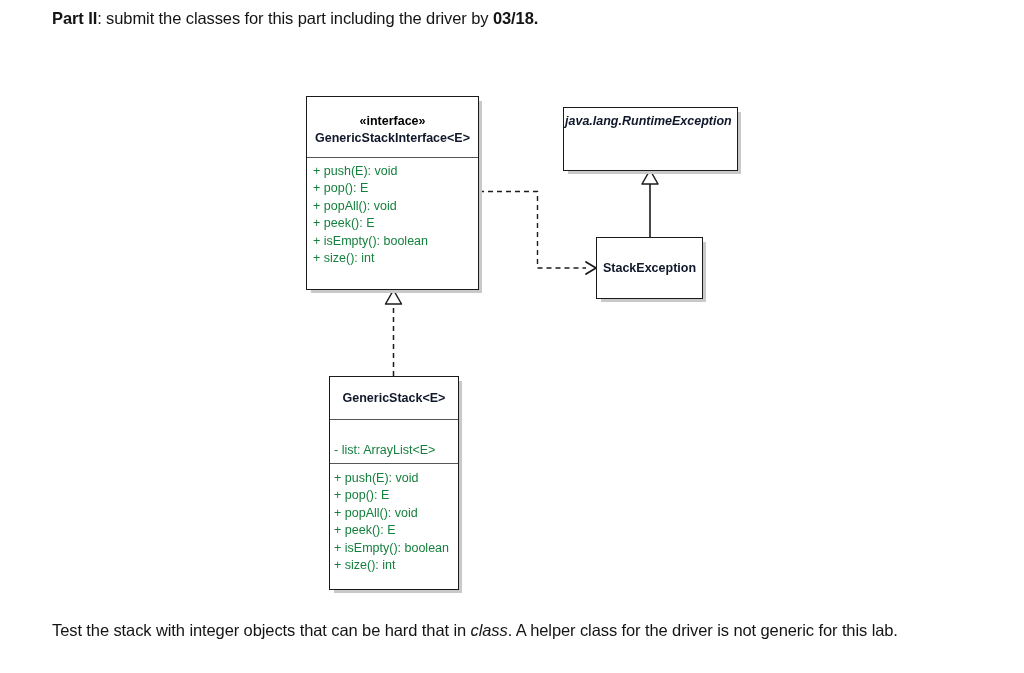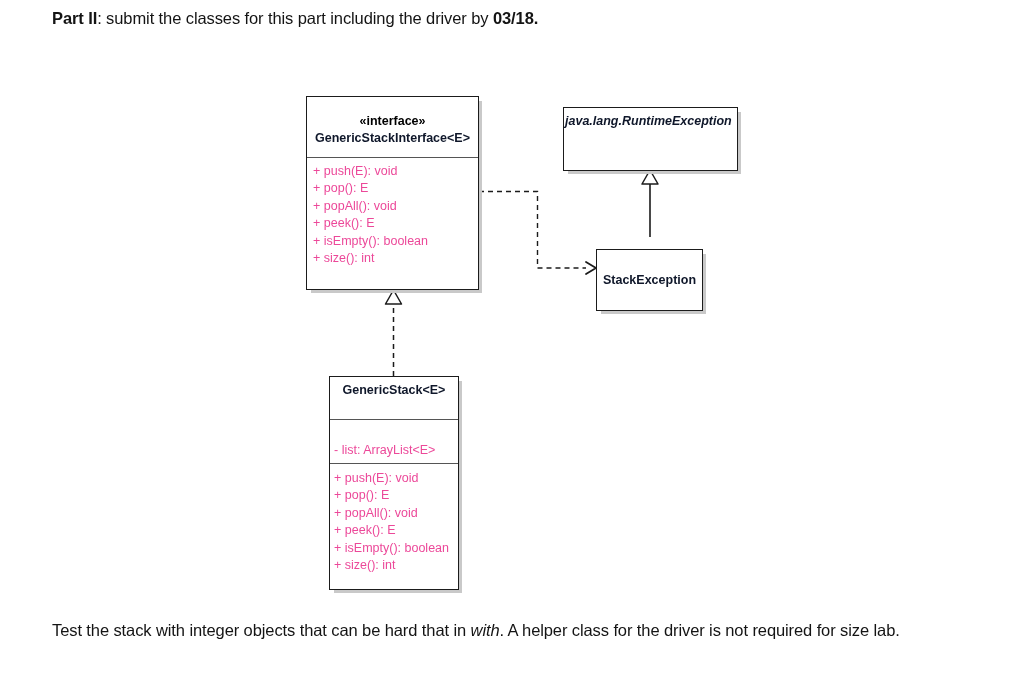--- a/index.html
+++ b/index.html
@@ -67,45 +67,45 @@
   .uml-stereotype {
     text-align: center;
     font-weight: bold;
     font-size: 12.5px;
     line-height: 17px;
     color: #000;
   }
   .uml-feature {
     font-size: 12.5px;
     line-height: 17.4px;
-    color: #ec4899;
+    color: #15803d;
     white-space: nowrap;
   }
 
   
   #box-interface  { left: 306px; top: 78px;  width: 173px; height: 194px; }
   #box-interface .head { height: 60px; padding-top: 16px; }
   #box-interface .ops  { height: 134px; padding-left: 6px; }
 
   #box-runtime    { left: 563px; top: 89px;  width: 175px; height: 64px; }
   #box-runtime .head {
     height: 100%;
     display: flex; 
     padding-left: 1px; padding-right: 18px; font-style: italic;
   }
   #box-runtime .uml-title { width: 100%; font-size: 12.5px; }
 
-  #box-stackexc   { left: 596px; top: 231px; width: 107px; height: 62px; }
+  #box-stackexc   { left: 596px; top: 219px; width: 107px; height: 62px; }
   #box-stackexc .head {
     height: 100%;
     display: flex; align-items: center; justify-content: center;
   }
 
   #box-genericstack { left: 329px; top: 358px; width: 130px; height: 214px; }
-  #box-genericstack .head  { height: 42px; display:flex; align-items:flex-start; justify-content:center; }
+  #box-genericstack .head  { height: 42px; display:flex; align-items:center; justify-content:center; }
   #box-genericstack .attrs { height: 44px; display:flex; align-items:flex-end; padding-left: 4px; }
   #box-genericstack .ops   { height: 128px; padding-left: 4px; padding-top: 6px; }
 
   
   #connectors {
     position: absolute;
     left: 0; top: 0;
     width: 1024px; height: 673px;
   }
 </style>
@@ -178,14 +178,14 @@
       <div class="uml-feature">+ popAll(): void</div>
       <div class="uml-feature">+ peek(): E</div>
       <div class="uml-feature">+ isEmpty(): boolean</div>
       <div class="uml-feature">+ size(): int</div>
     </div>
   </div>
 
 </div>
 
 <div class="prose" id="outro-block">
-  <span>Test the stack with integer objects that can be hard that in </span><i>with</i><span>. A helper class for the driver is not required for size lab.</span>
+  <span>Test the stack with integer objects that can be hard that in </span><i>class</i><span>. A helper class for the driver is not generic for this lab.</span>
 </div>
 
 </body></html>

